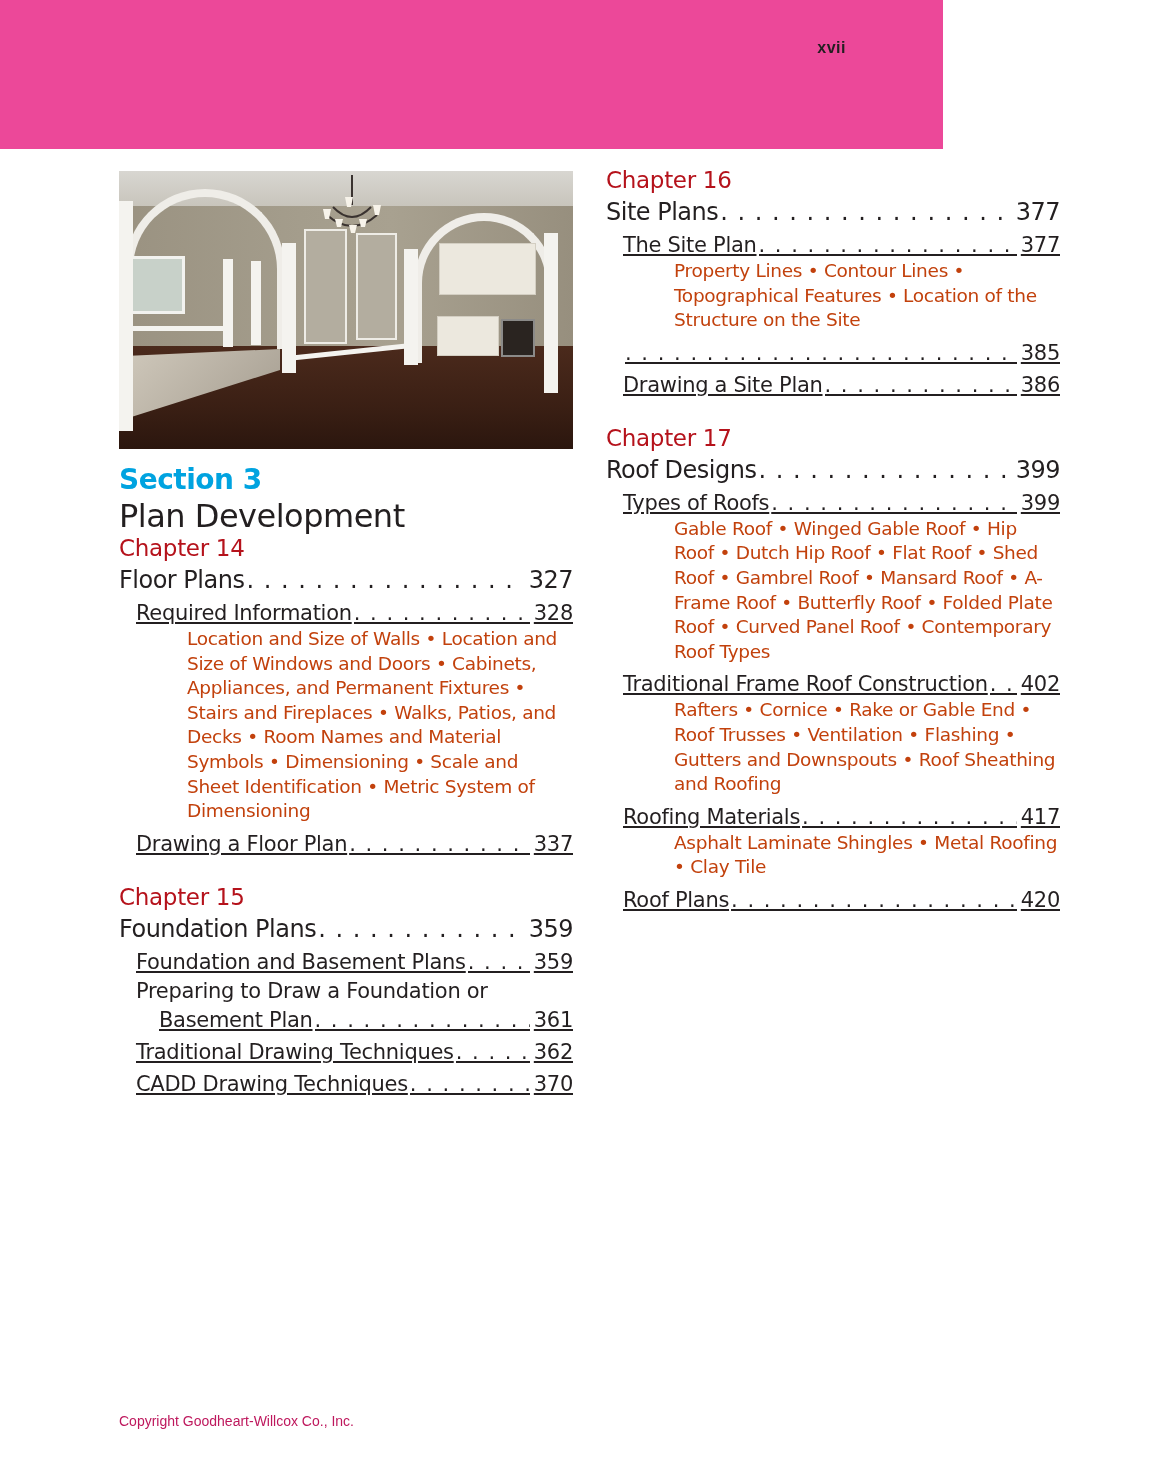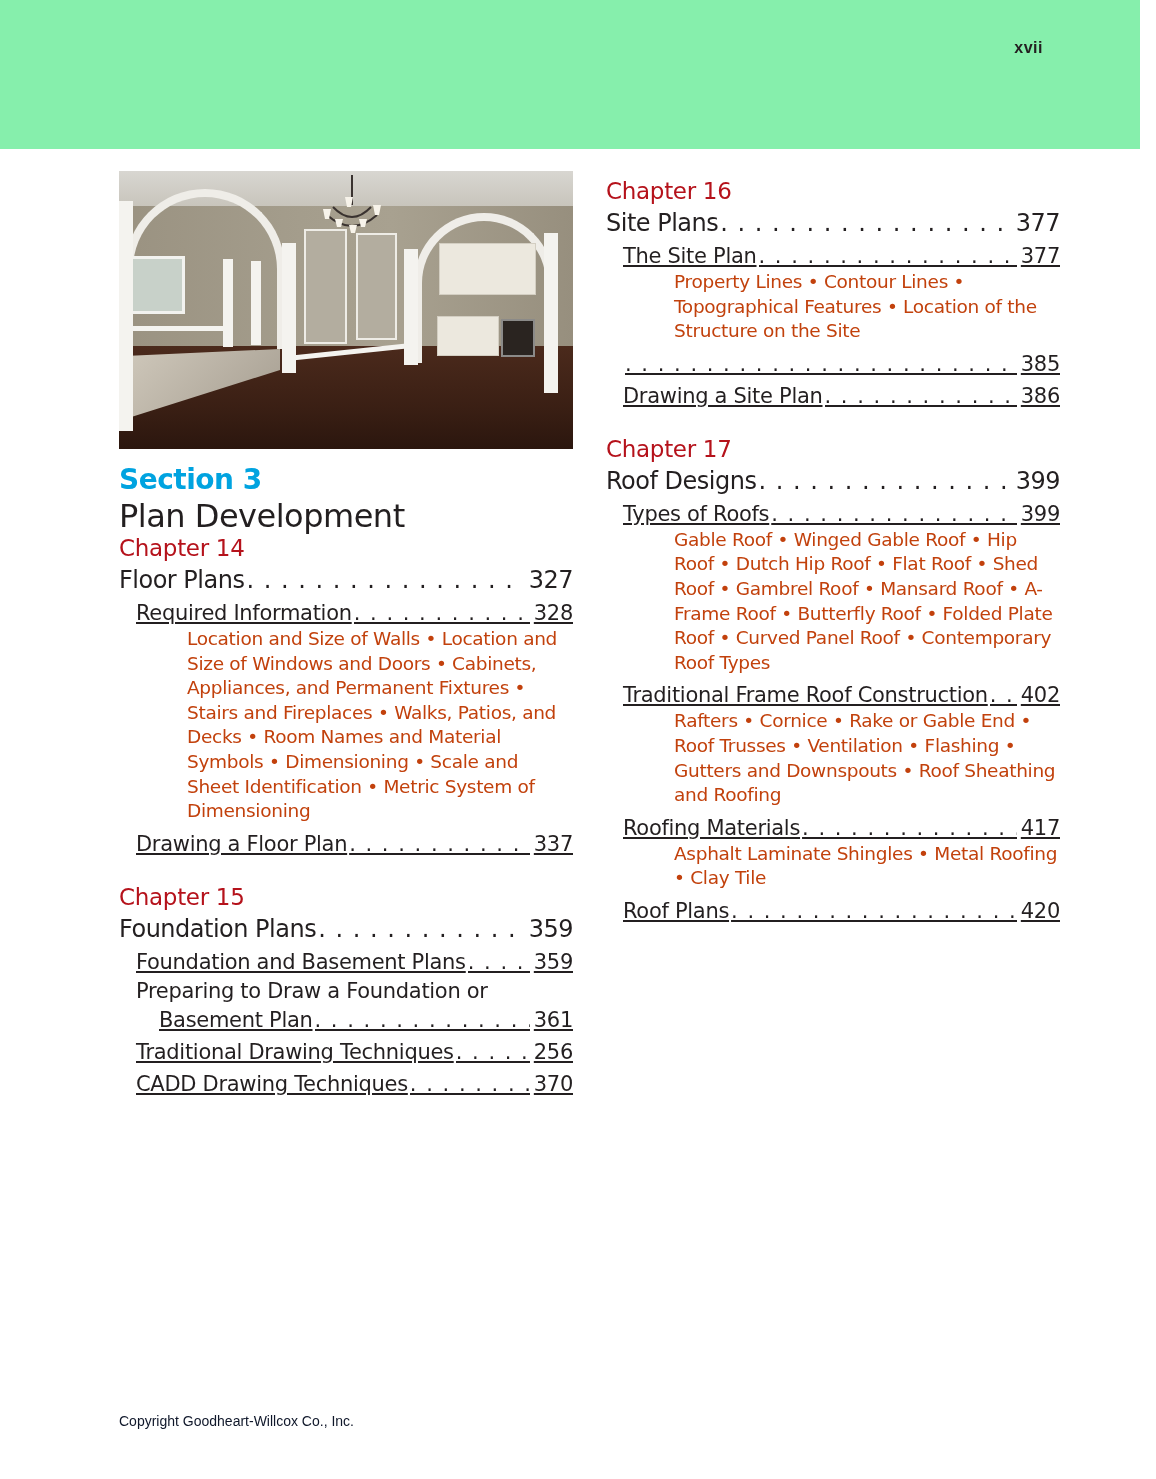--- a/index.html
+++ b/index.html
@@ -1,31 +1,31 @@
 <!DOCTYPE html>
 <html><head>
 <meta charset="utf-8">
 <style>
   * { box-sizing: border-box; margin: 0; padding: 0; }
   html, body { width: 1156px; height: 1479px; background: #ffffff; overflow: hidden; }
   body { position: relative; font-family: "DejaVu Sans", sans-serif; color: #231f20; }
 
   .header-band {
-    position: absolute; left: 0; top: 0; width: 1140px; height: 149px;
-    background: #86efac;
+    position: absolute; left: 0; top: 0; width: 943px; height: 149px;
+    background: #ec4899;
   }
   .page-number {
     position: absolute; right: 97px; top: 39px;
     font-family: "Liberation Sans", sans-serif; font-weight: bold; font-size: 16px;
     color: #231f20; letter-spacing: 0.5px;
   }
 
   .col { position: absolute; width: 454px; }
   .col-left { left: 119px; top: 171px; }
-  .col-right { left: 606px; top: 176px; }
+  .col-right { left: 606px; top: 165px; }
 
   
   .photo {
     position: relative; width: 454px; height: 278px; overflow: hidden;
     background: #8a8378;
   }
   .photo .ceiling { position: absolute; left: 0; top: 0; width: 454px; height: 60px; background: linear-gradient(#d8d6d1, #bdb8ad); }
   .photo .wall { position: absolute; left: 0; top: 35px; width: 454px; height: 160px; background: linear-gradient(90deg, #9a9281 0%, #a49d8c 40%, #a8a190 60%, #978f7e 100%); }
   .photo .floor { position: absolute; left: 0; top: 175px; width: 454px; height: 103px; background: linear-gradient(#4b2a1c, #3a1f14 60%, #2b160e); }
   .photo .tile { position: absolute; left: 6px; top: 178px; width: 155px; height: 70px; background: linear-gradient(135deg, #cfc8bb, #a59d90); clip-path: polygon(0 10%, 100% 0, 100% 30%, 0 100%); }
@@ -72,21 +72,21 @@
   .topic .leader { letter-spacing: 1.5px; }
   .topic-cont { padding-left: 40px; }
   .topic-first { font-size: 21px; line-height: 26px; padding-left: 17px; letter-spacing: -0.3px; white-space: nowrap; }
   .subtopics {
     font-size: 18.5px; line-height: 24.6px; padding-left: 68px; color: #c2410c;
     letter-spacing: -0.3px; margin-top: -2px; margin-bottom: 4px;
   }
 
   .copyright {
     position: absolute; left: 119px; top: 1413px;
-    font-family: "Liberation Sans", sans-serif; font-size: 14px; color: #0f172a;
+    font-family: "Liberation Sans", sans-serif; font-size: 14px; color: #be185d;
   }
 </style>
 </head>
 <body>
 
 <div class="header-band">
   <span class="page-number">xvii</span>
 </div>
 
 <div class="col col-left">
@@ -164,21 +164,21 @@
       <div class="topic-first">Preparing to Draw a Foundation or</div>
       <div class="toc-row topic topic-cont">
         <span class="label">Basement Plan</span>
         <span class="leader"></span>
         <span class="page">361</span>
       </div>
     </div>
     <div class="toc-row topic">
       <span class="label">Traditional Drawing Techniques</span>
       <span class="leader"></span>
-      <span class="page">256</span>
+      <span class="page">362</span>
     </div>
     <div class="toc-row topic">
       <span class="label">CADD Drawing Techniques</span>
       <span class="leader"></span>
       <span class="page">370</span>
     </div>
   </div>
 </div>
 
 <div class="col col-right">

